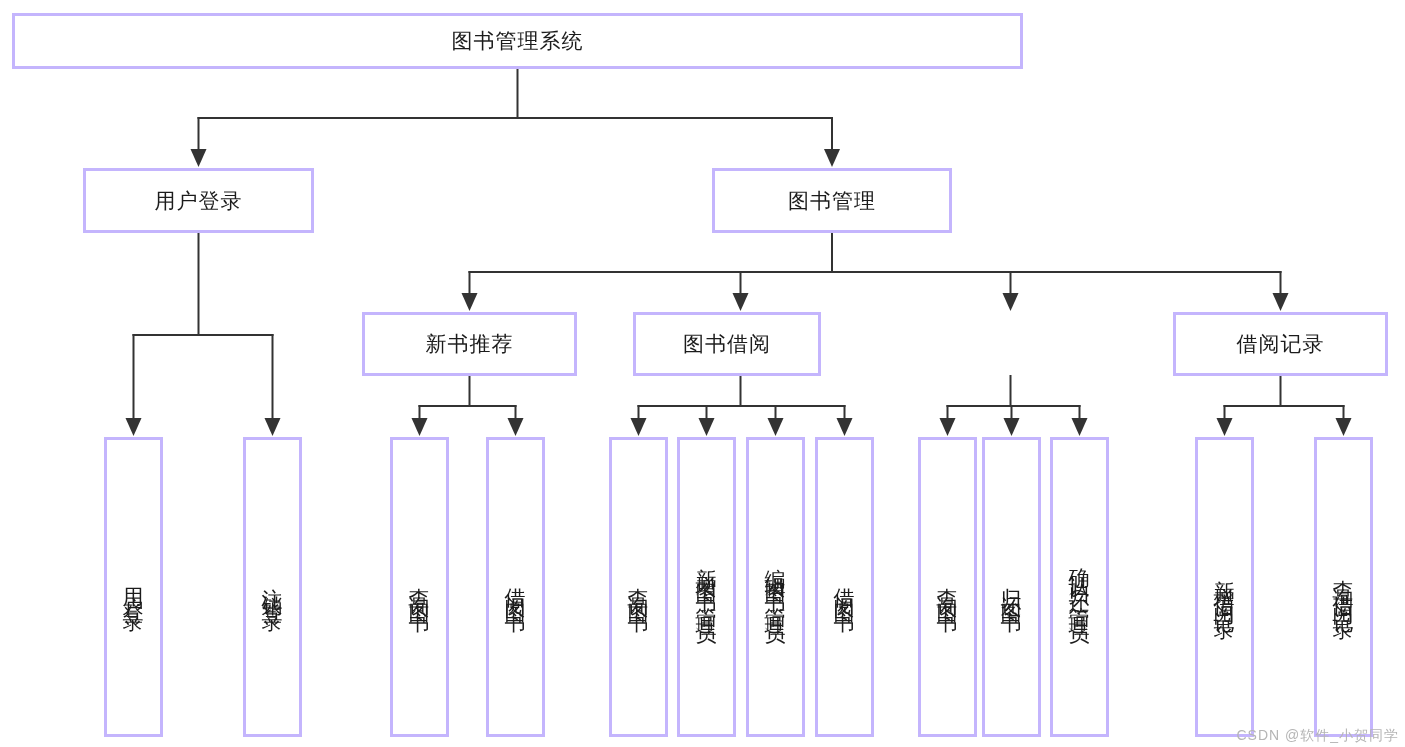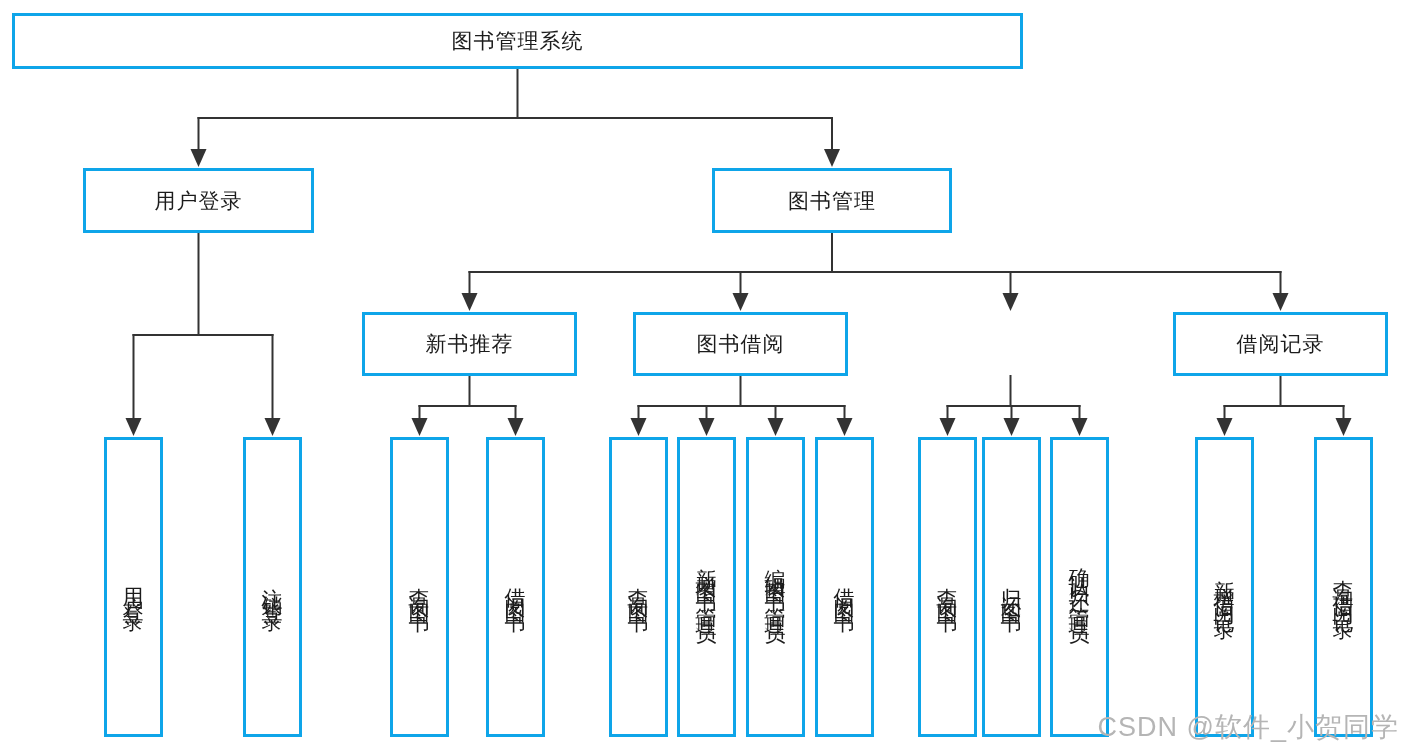--- a/index.html
+++ b/index.html
@@ -18,21 +18,21 @@
   #connector-svg {
     position: absolute;
     left: 0;
     top: 0;
     z-index: 0;
   }
   .node {
     position: absolute;
     box-sizing: border-box;
     background: #ffffff;
-    border: 3px solid #0ea5e9;
+    border: 3px solid #c4b5fd;
     display: flex;
     align-items: center;
     justify-content: center;
     z-index: 1;
   }
   .hlabel {
     font-size: 21px;
     color: #1c1c1c;
     letter-spacing: 1px;
     white-space: nowrap;
@@ -42,21 +42,21 @@
     text-orientation: mixed;
     font-size: 21px;
     letter-spacing: 8px;
     color: #1c1c1c;
     line-height: 1;
   }
   #watermark {
     position: absolute;
     right: 6px;
     bottom: 2px;
-    font-size: 27px;
+    font-size: 14px;
     color: #b5b5b5;
     letter-spacing: 1px;
     white-space: nowrap;
     z-index: 3;
   }
 </style>
 </head>
 <body>
 
 <div id="canvas">
@@ -135,21 +135,21 @@
   <div class="node" style="left:83px;top:168px;width:231px;height:65px">
     <span class="hlabel">用户登录</span>
   </div>
   <div class="node" style="left:362px;top:312px;width:215px;height:64px">
     <span class="hlabel">新书推荐</span>
   </div>
 
   <div class="node" style="left:712px;top:168px;width:240px;height:65px">
     <span class="hlabel">图书管理</span>
   </div>
-  <div class="node" style="left:633px;top:312px;width:215px;height:64px">
+  <div class="node" style="left:633px;top:312px;width:188px;height:64px">
     <span class="hlabel">图书借阅</span>
   </div>
   <div class="node" style="left:1173px;top:312px;width:215px;height:64px">
     <span class="hlabel">借阅记录</span>
   </div>
 
   <div class="node" style="left:104px;top:437px;width:59px;height:300px">
     <span class="vlabel">用户登录</span>
   </div>
   <div class="node" style="left:243px;top:437px;width:59px;height:300px">

